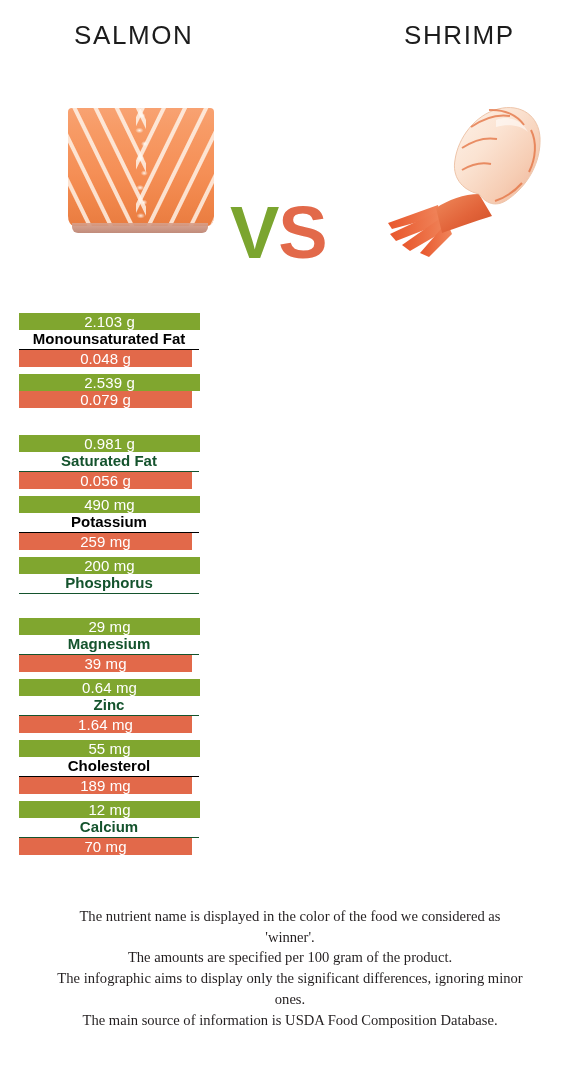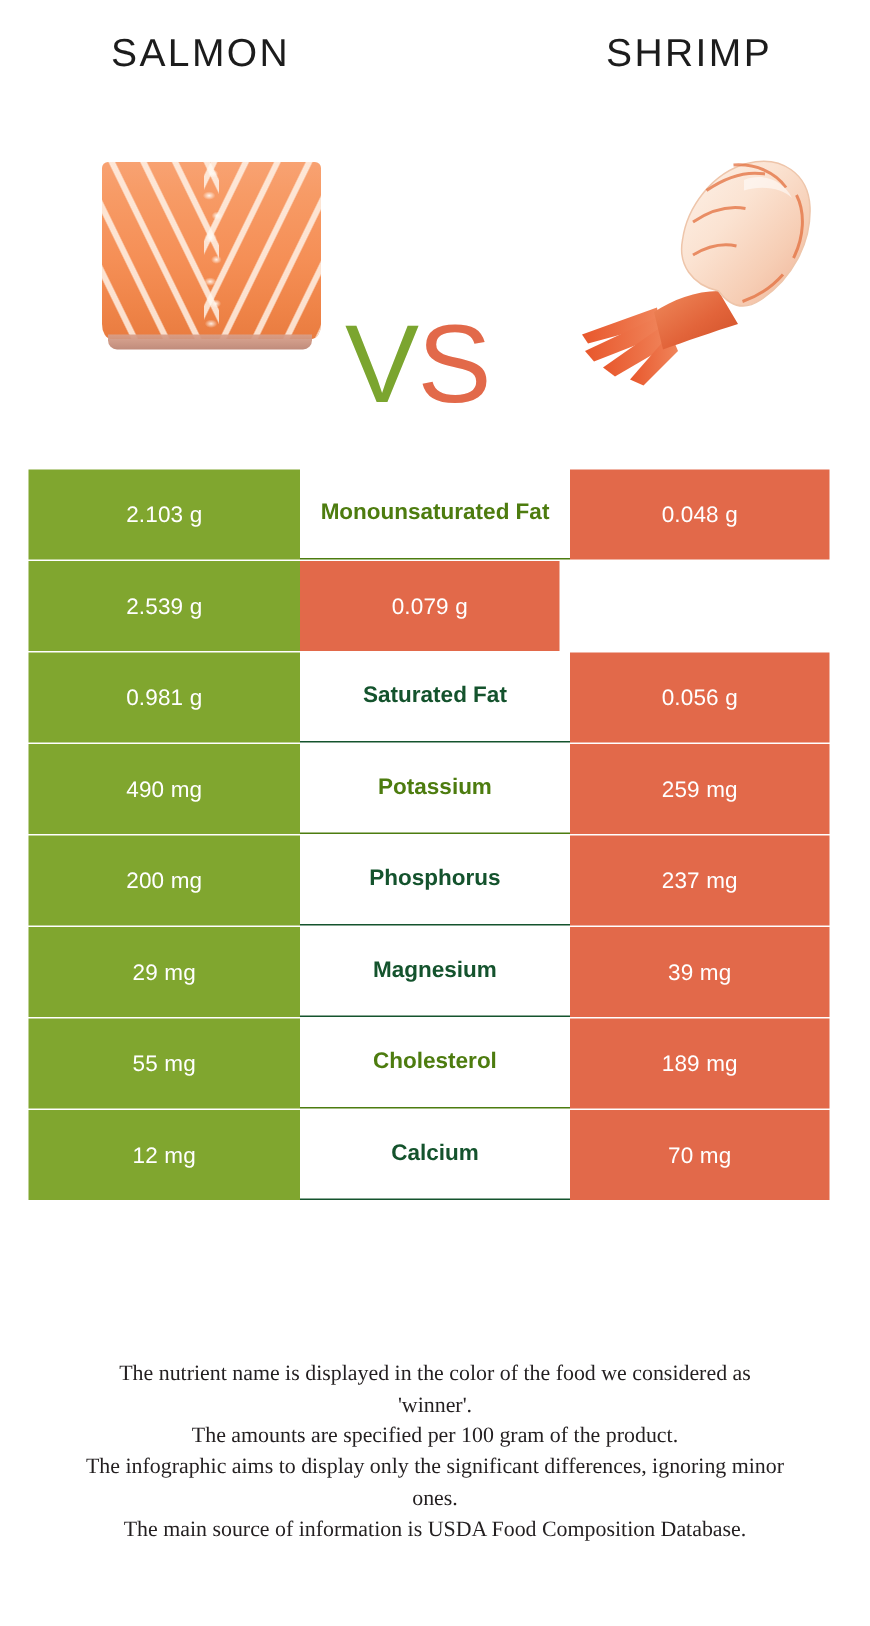--- a/index.html
+++ b/index.html
@@ -117,42 +117,43 @@
 
   .shrimp-wrap {
     position: absolute;
     left: 376px; top: 20px;
     width: 168px; height: 180px;
   }
 
   
   .vs {
     position: absolute;
-    left: 230px; top: 144px;
+    left: 230px; top: 134px;
     font-family: "Liberation Sans", sans-serif;
     font-size: 74px;
-    font-weight: 400;
+    font-weight: 700;
     line-height: 1;
     letter-spacing: -1px;
     white-space: nowrap;
   }
   .vs .v { color: #7BA52F; }
   .vs .s { color: #E2694A; }
 
   
   .table {
     position: absolute;
     left: 19px; top: 313px;
     width: 542px;
   }
   .row {
     display: flex;
     width: 542px;
     height: 60px;
     margin-bottom: 1px;
+    flex-direction: column;
   }
   .cell {
     display: flex;
     align-items: center;
     justify-content: center;
     text-align: center;
   }
   .cell.left {
     width: 181px;
     background: #80A62F;
@@ -171,21 +172,21 @@
     border-bottom: 1px solid currentColor;
   }
   .cell.right {
     width: 173px;
     background: #E2694A;
     color: #ffffff;
     font-size: 15px;
     font-weight: 400;
     letter-spacing: .1px;
   }
-  .cell.mid.win-green  { color: #4d7c0f; }
+  .cell.mid.win-green  { color: #000000; }
   .cell.mid.win-orange { color: #14532d; }
 
   
   .footer {
     position: absolute;
     left: 34px; top: 906px;
     width: 512px;
     text-align: center;
     font-family: "Liberation Serif", serif;
     font-size: 14.6px;
@@ -285,29 +286,33 @@
 
     <div class="row">
       <div class="cell left">490 mg</div>
       <div class="cell mid win-green">Potassium</div>
       <div class="cell right">259 mg</div>
     </div>
 
     <div class="row">
       <div class="cell left">200 mg</div>
       <div class="cell mid win-orange">Phosphorus</div>
-      <div class="cell right">237 mg</div>
     </div>
 
     <div class="row">
       <div class="cell left">29 mg</div>
       <div class="cell mid win-orange">Magnesium</div>
       <div class="cell right">39 mg</div>
     </div>
 
+    <div class="row">
+      <div class="cell left">0.64 mg</div>
+      <div class="cell mid win-orange">Zinc</div>
+      <div class="cell right">1.64 mg</div>
+    </div>
 
     <div class="row">
       <div class="cell left">55 mg</div>
       <div class="cell mid win-green">Cholesterol</div>
       <div class="cell right">189 mg</div>
     </div>
 
     <div class="row">
       <div class="cell left">12 mg</div>
       <div class="cell mid win-orange">Calcium</div>

